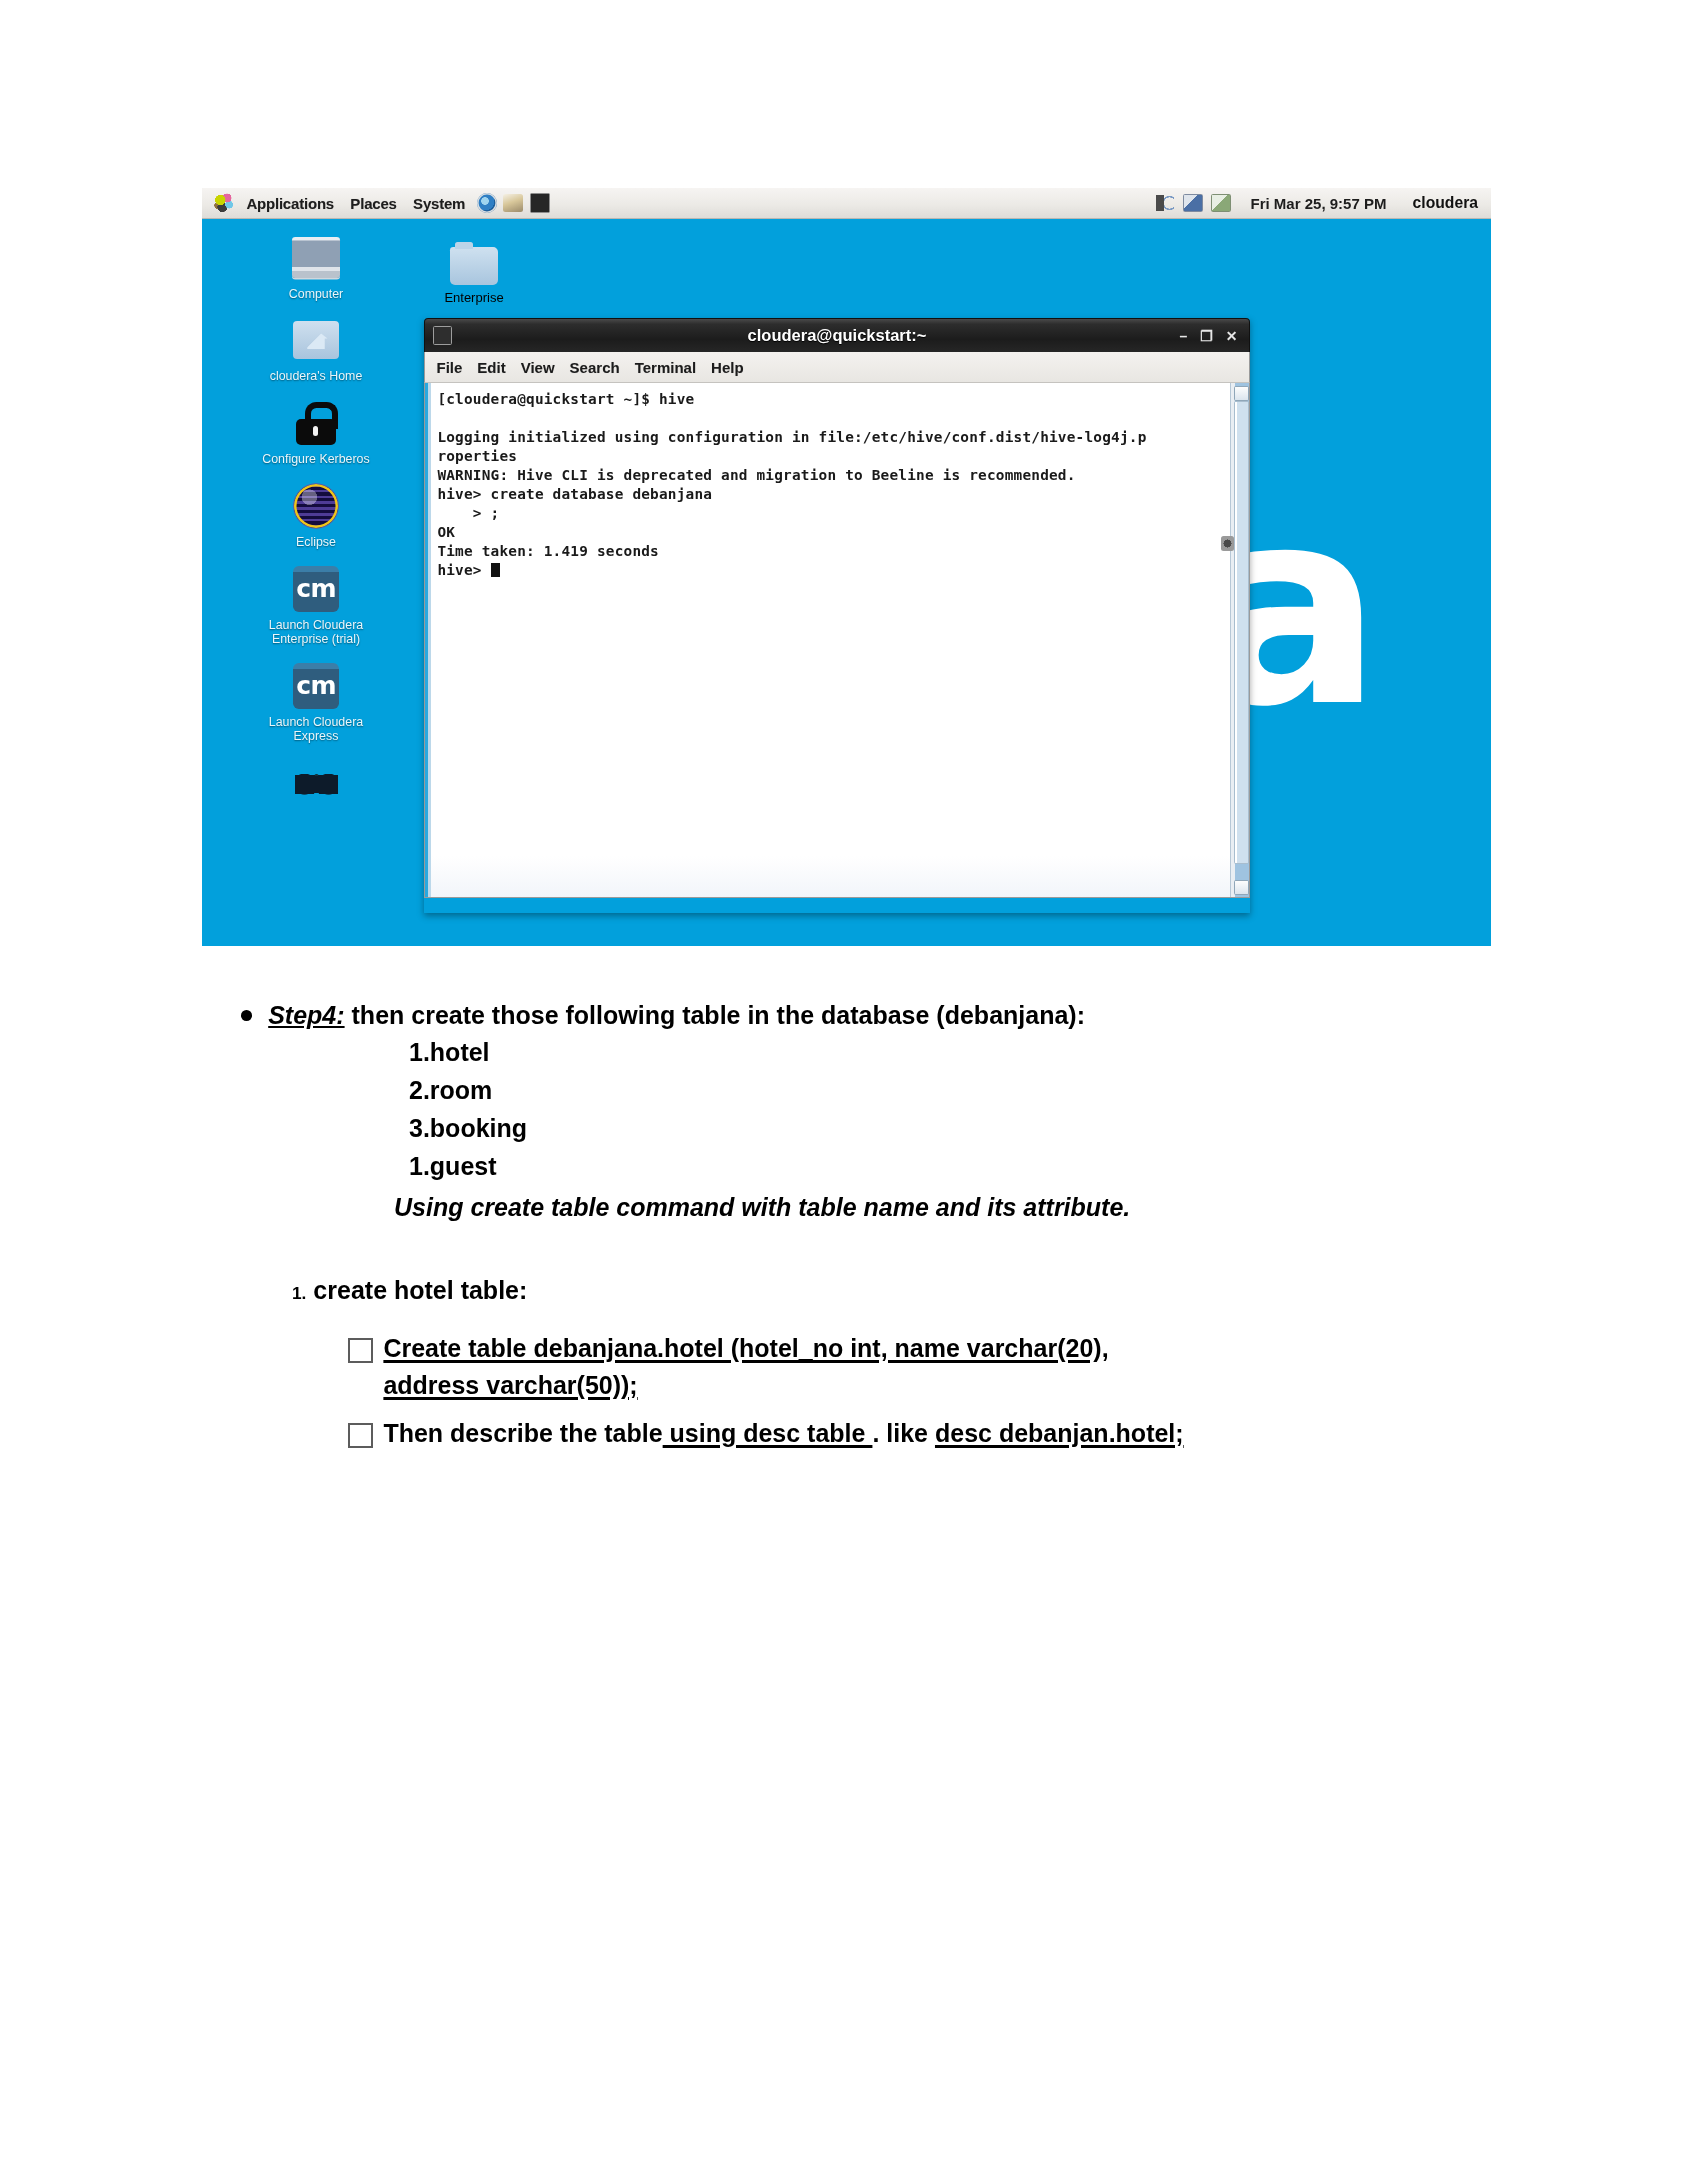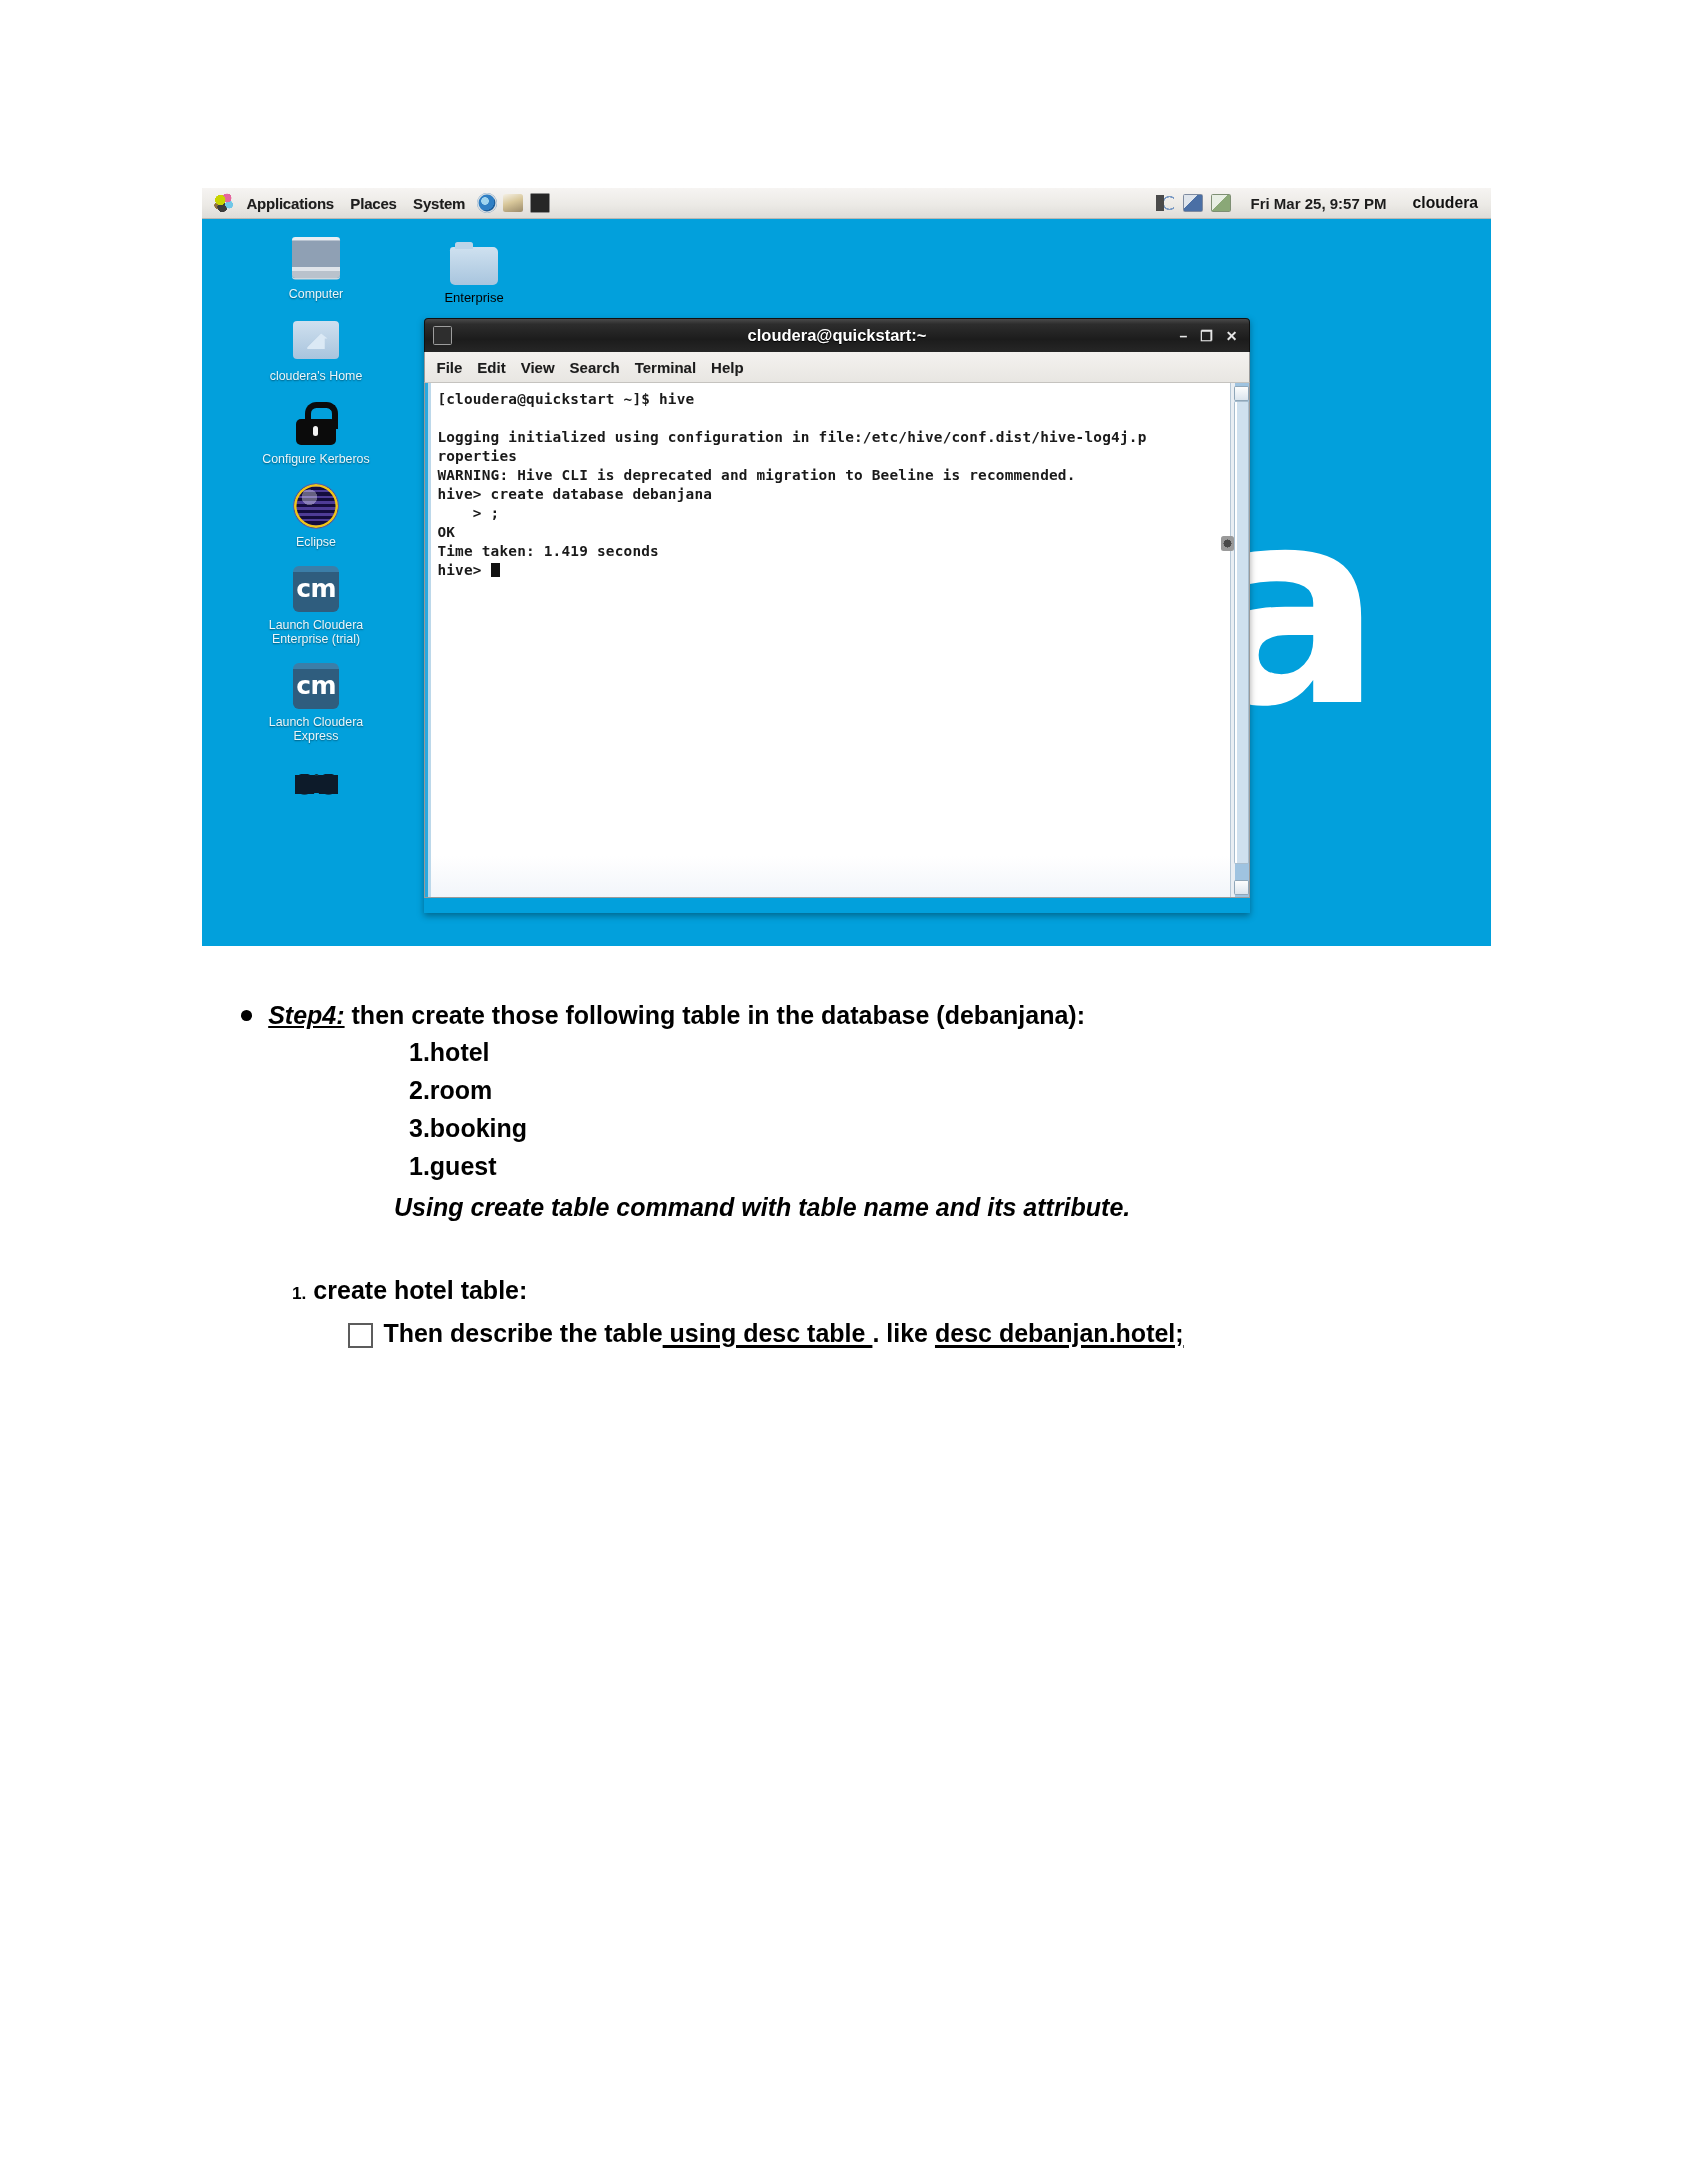--- a/index.html
+++ b/index.html
@@ -369,20 +369,27 @@
 
   <div class="sub">1.hotel</div>
   <div class="sub">2.room</div>
   <div class="sub">3.booking</div>
   <div class="sub">1.guest</div>
 
   <div class="using-line">Using create table command with table name and its attribute.</div>
 
   <div class="numhead"><span class="sm">1.</span><span> create hotel table:</span></div>
 
+  <div class="cbrow">
+    <div class="cbox"></div>
+    <div class="cbtext">
+      <span class="u">  Create table debanjana.hotel (hotel_no int, name varchar(20),</span><br>
+      <span class="u">address  varchar(50));</span>
+    </div>
+  </div>
 
   <div class="cbrow" style="margin-top:10px">
     <div class="cbox"></div>
     <div class="cbtext"><span class="nu">Then describe the table</span><span class="u"> using desc table </span><span class="nu">. like </span><span class="u">desc debanjan.hotel;</span></div>
   </div>
 
 </div>
 
 
 </body></html>

